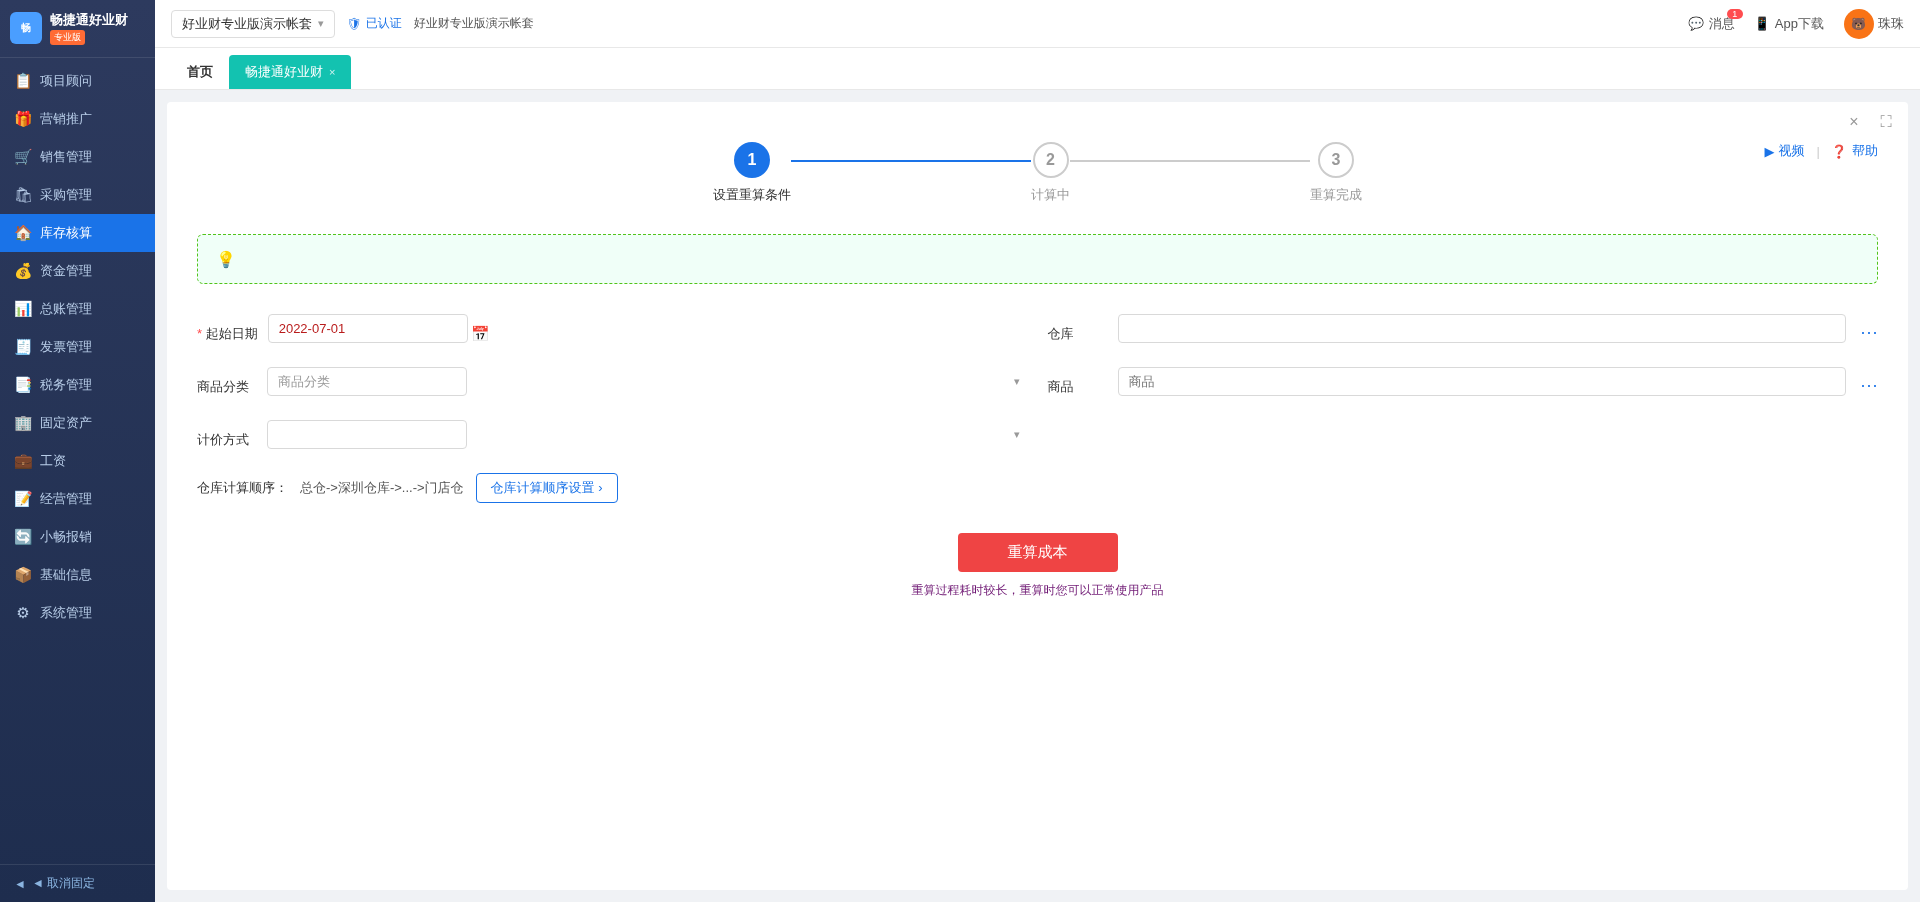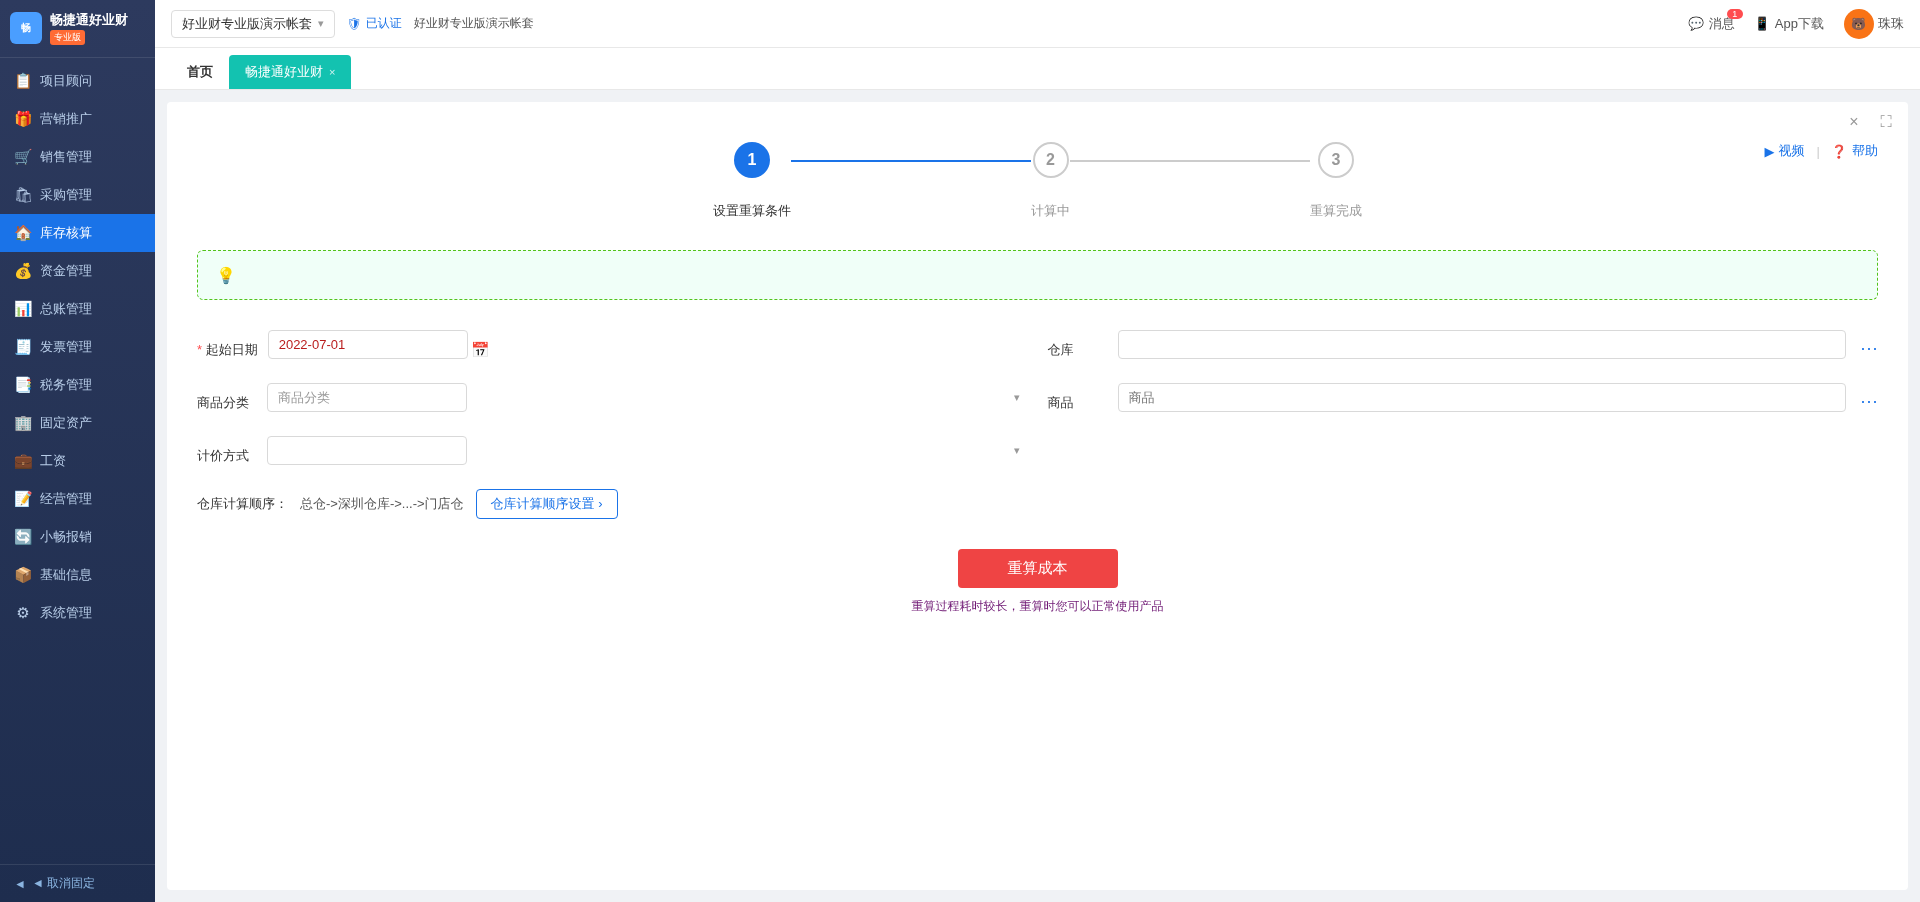--- a/index.html
+++ b/index.html
@@ -240,21 +240,20 @@
       color: white;
     }
     .step-circle.inactive {
       background: white;
       border: 2px solid #ccc;
       color: #999;
     }
     .step-label {
       font-size: 13px;
       color: #333;
-      margin-top: 16px;
     }
     .step-label.inactive { color: #999; }
     .step-connector {
       width: 240px;
       height: 2px;
       background: #ccc;
       margin-top: 18px;
       flex-shrink: 0;
     }
     .step-connector.active { background: #1a73e8; }

